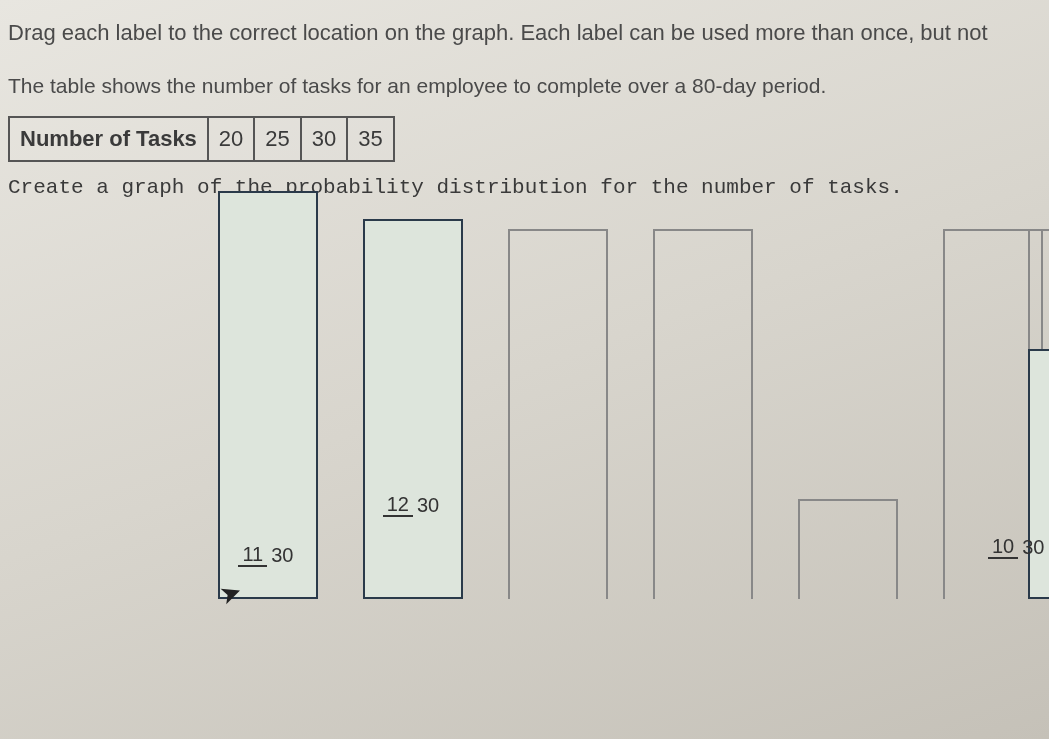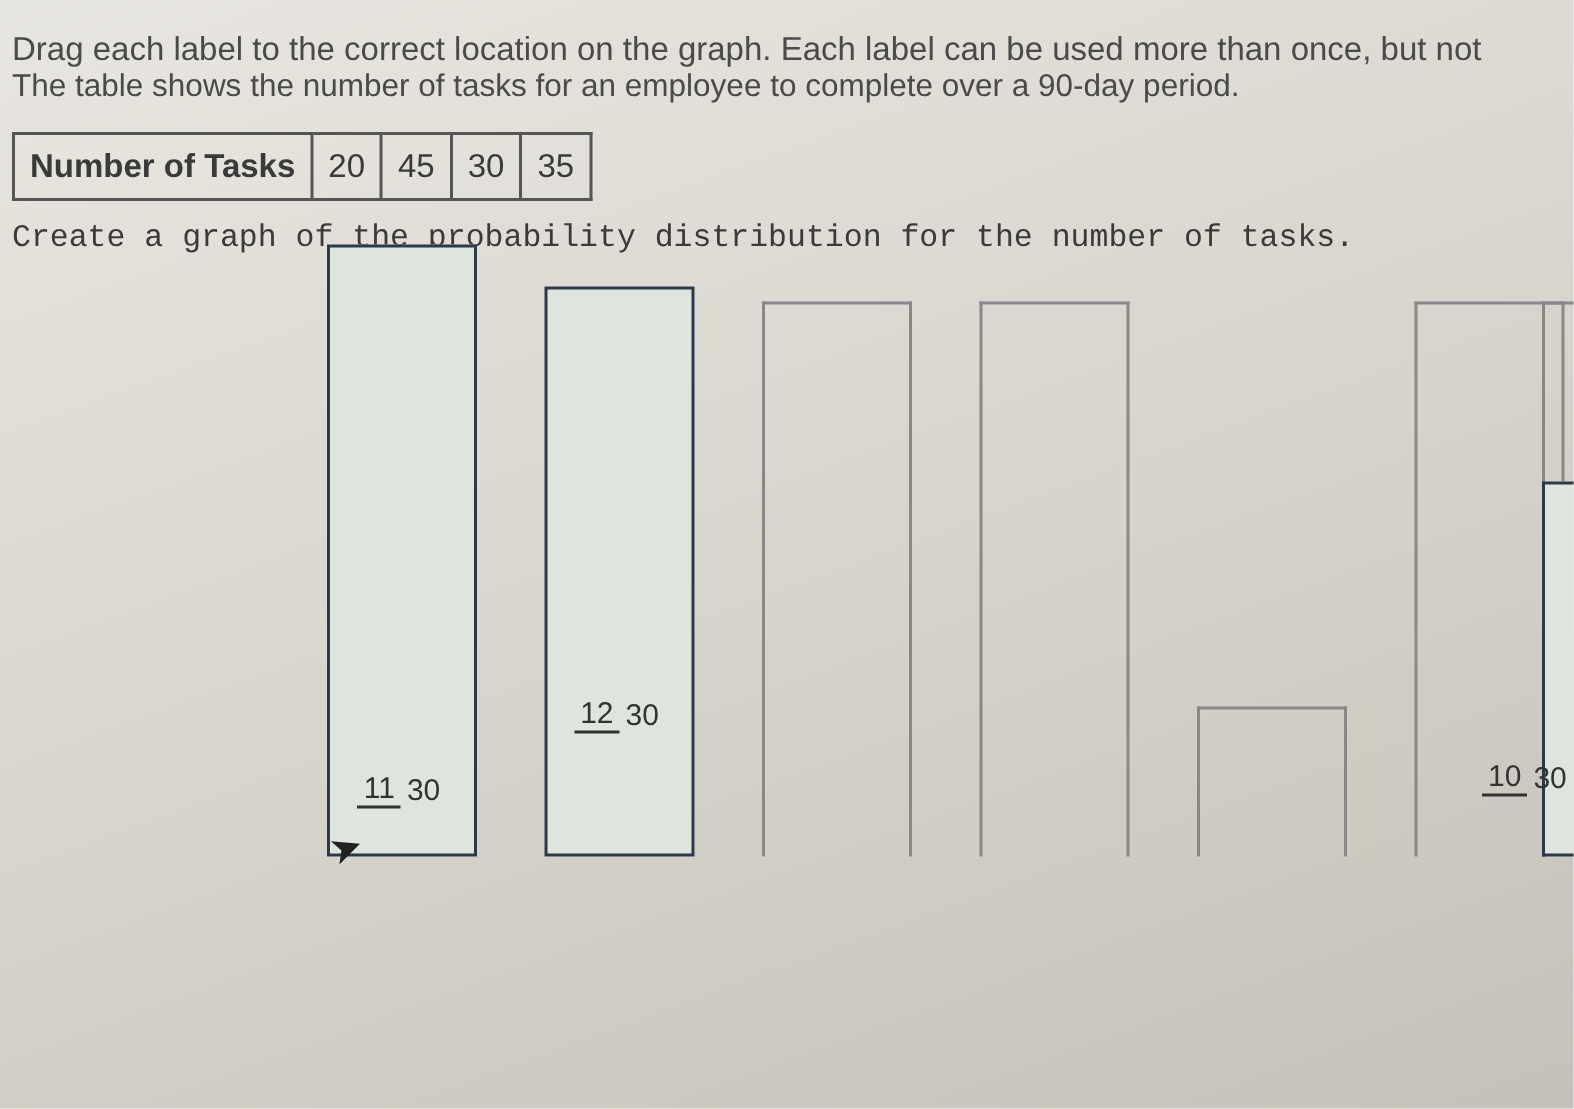--- a/index.html
+++ b/index.html
@@ -8,20 +8,21 @@
     height: 739px;
     background: linear-gradient(160deg, #e8e6e0 0%, #d8d5cd 50%, #c5c1b8 100%);
     font-family: Arial, Helvetica, sans-serif;
     color: #3a3a3a;
     overflow: hidden;
     padding: 20px 0 0 8px;
   }
   .instruction {
     font-size: 22px;
     color: #4a4a4a;
+    margin-bottom: 28px;
     white-space: nowrap;
   }
   .subtext {
     font-size: 21px;
     color: #4a4a4a;
     margin-bottom: 18px;
   }
   table.data {
     border-collapse: collapse;
     margin-bottom: 14px;
@@ -98,28 +99,28 @@
   .b5 { left: 610px; height: 100px; }
   .b6 { left: 755px; height: 370px; }
   .b7 { left: 840px; height: 250px; width: 30px; }
   .b7full { left: 840px; height: 370px; width:30px; border-bottom:none;}
 </style>
 </head>
 <body>
 
 <div class="instruction">Drag each label to the correct location on the graph. Each label can be used more than once, but not</div>
 
-<div class="subtext">The table shows the number of tasks for an employee to complete over a 90-day period.</div>
+<div class="subtext">The table shows the number of tasks for an employee to complete over a 80-day period.</div>
 
 <table class="data">
   <tbody>
       <tr>
     <th>Number of Tasks</th>
     <td>20</td>
-    <td>45</td>
+    <td>25</td>
     <td>30</td>
     <td>35</td>
   </tr>
 </tbody>
   </table>
 
 <div class="create">Create a graph of the probability distribution for the number of tasks.</div>
 
 <div class="chart-area">
 

